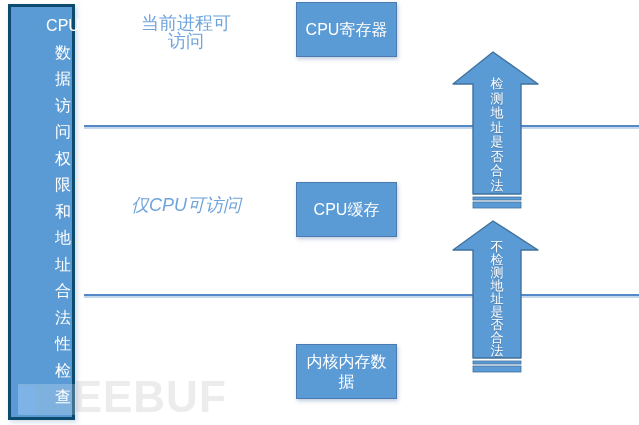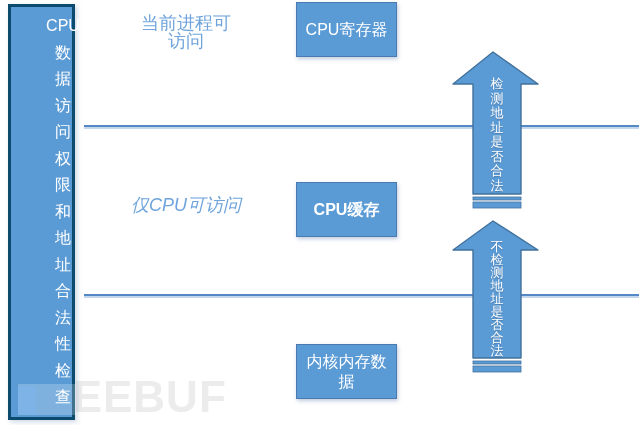--- a/index.html
+++ b/index.html
@@ -39,21 +39,21 @@
   .row-label-3{left:136px;top:357px;width:100px;}
   
   .node-box{
     position:absolute;left:296px;width:101px;height:55px;z-index:2;
     background:var(--primary);border:1px solid #4a7ab0;box-sizing:border-box;
     box-shadow:1px 2px 4px rgba(110,140,180,.45);
     display:flex;align-items:center;justify-content:center;
     color:#fff;font-size:16px;line-height:20px;text-align:center;padding:0 6px;
   }
   .node-box-1{top:2px;}
-  .node-box-2{top:182px;font-weight:bold;}
+  .node-box-2{top:182px;}
   .node-box-3{top:344px;}
   
   .hline{
     position:absolute;left:84px;width:555px;height:2px;z-index:1;
     background:var(--line);
     box-shadow:0 2px 0 rgba(150,182,220,.55);
   }
   .hline-1{top:125px;}
   .hline-2{top:294px;}
   

